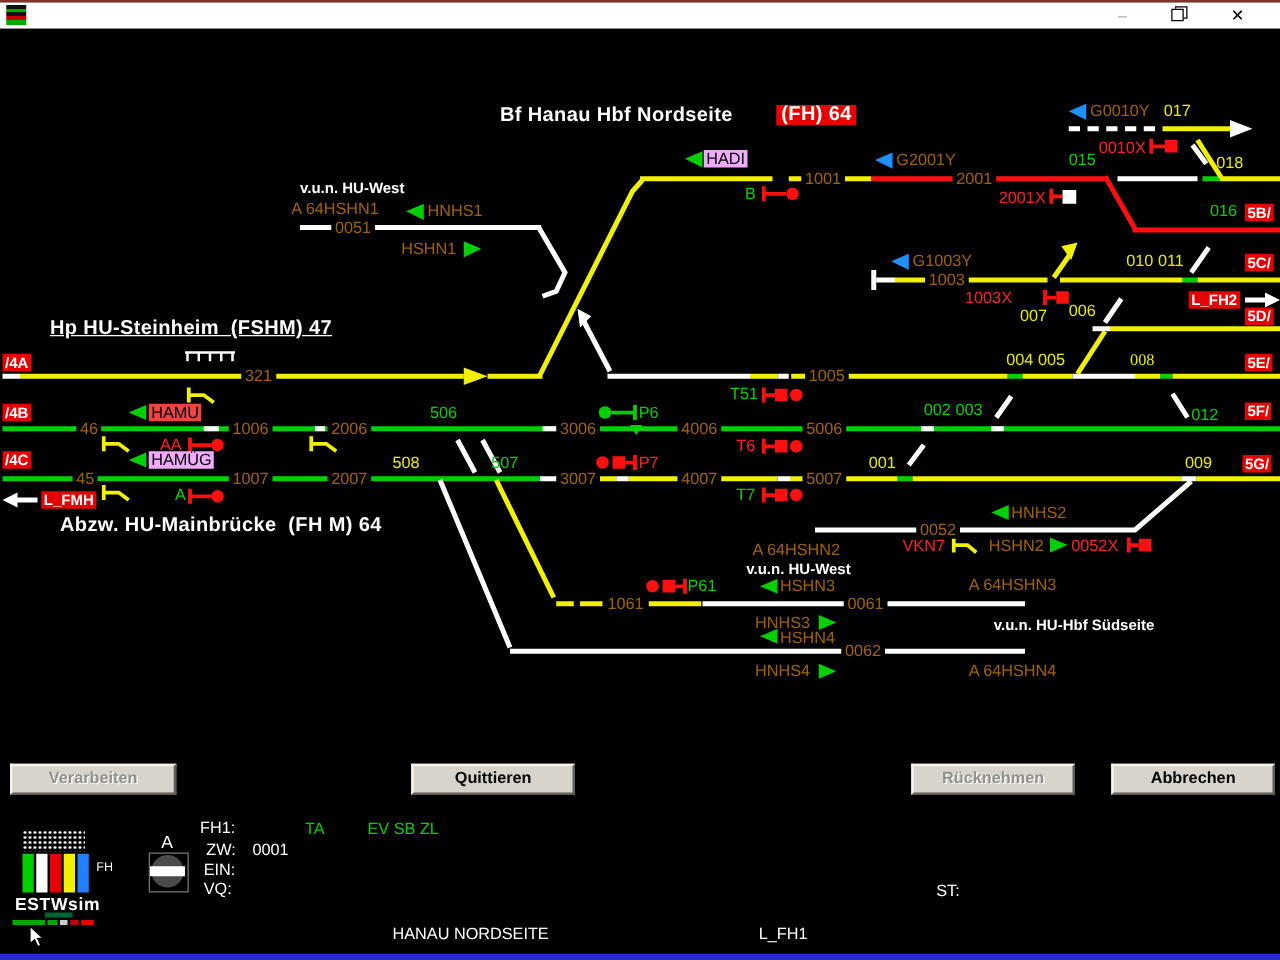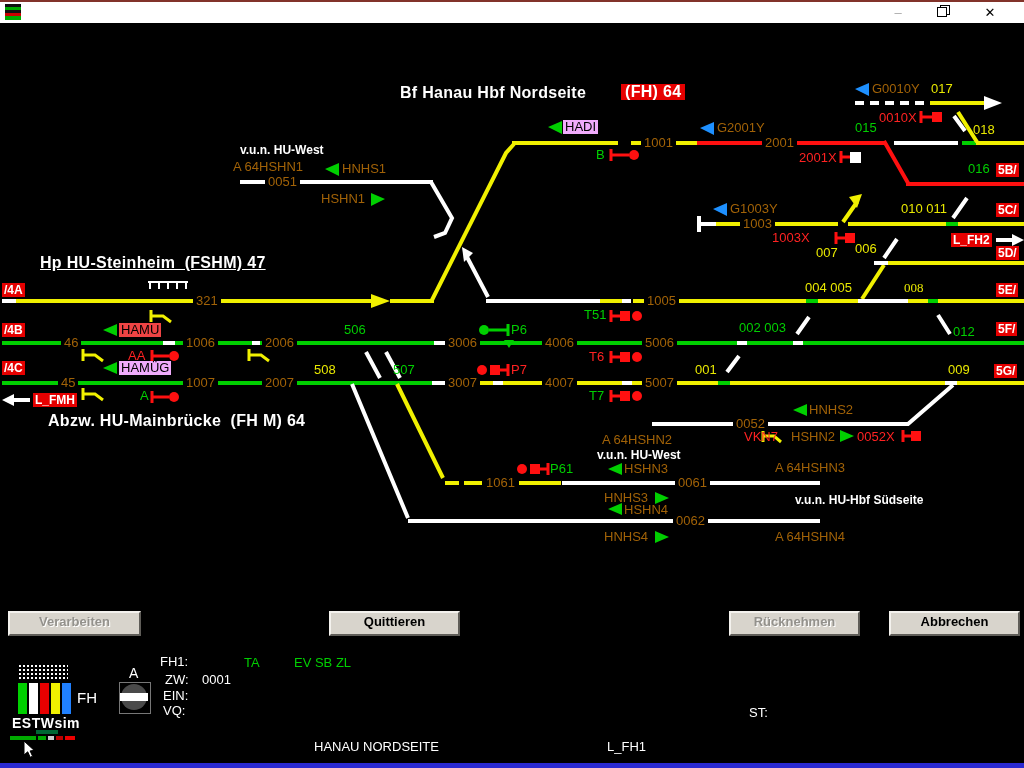--- a/index.html
+++ b/index.html
@@ -268,21 +268,21 @@
         <span class="lbl w ot" style="left: 542px; top: 353px;">4007</span>
         <span class="lbl w ot" style="left: 642px; top: 353px;">5007</span>
         <span class="lbl g" style="left: 589px; top: 366px;">T7</span>
         <span class="lbl y" style="left: 695px; top: 340px;">001</span>
         <span class="lbl y" style="left: 948px; top: 340px;">009</span>
         <span class="lbl badge" style="left: 994px; top: 341px;">5G/</span>
         <span class="lbl g" style="left: 140px; top: 366px;">A</span>
         <span class="lbl badge" style="left: 33px; top: 370px;">L_FMH</span>
         <span class="lbl w" style="left: 809px; top: 380px;">HNHS2</span>
         <span class="lbl w ot" style="left: 733px; top: 394px;">0052</span>
-        <span class="lbl r" style="left: 722px; top: 407px; margin-left: 22px;">VKN7</span>
+        <span class="lbl r" style="left: 722px; top: 407px;">VKN7</span>
         <span class="lbl w" style="left: 791px; top: 407px;">HSHN2</span>
         <span class="lbl r" style="left: 857px; top: 407px;">0052X</span>
         <span class="lbl w" style="left: 602px; top: 410px;">A 64HSHN2</span>
         <span class="lbl wb" style="left: 597px; top: 425px;">v.u.n. HU-West</span>
         <span class="lbl g" style="left: 550px; top: 439px;">P61</span>
         <span class="lbl w ot" style="left: 483px; top: 453px;">1061</span>
         <span class="lbl w" style="left: 624px; top: 439px;">HSHN3</span>
         <span class="lbl w ot" style="left: 675px; top: 453px;">0061</span>
         <span class="lbl w" style="left: 604px; top: 468px;">HNHS3</span>
         <span class="lbl w" style="left: 624px; top: 480px;">HSHN4</span>
@@ -307,21 +307,21 @@
     <div class="bar" style="left:43px;background:#f0f000"></div>
     <div class="bar" style="left:54px;background:#2080ff"></div>
     <div id="logo-text">ESTWsim</div>
     <div class="mini" style="left:2px;width:26px;top:76px;background:#0a0"></div>
     <div class="mini" style="left:30px;width:8px;background:#0a0"></div>
     <div class="mini" style="left:40px;width:6px;background:#ccc"></div>
     <div class="mini" style="left:48px;width:7px;background:#b00"></div>
     <div class="mini" style="left:57px;width:10px;background:#e00"></div>
     <div class="mini" style="left:28px;width:22px;top:70px;background:#063"></div>
   </div>
-  <span class="st" style="left:77px;top:689px;font-size:15px">FH</span>
+  <span class="st" style="left:77px;top:689px;font-size:10px">FH</span>
   <span class="st" style="left:129px;top:665px;font-size:14px">A</span>
   <div id="sel-a-box">
     <div id="sel-a-circle"></div>
     <div id="sel-a-band"></div>
   </div>
   <span class="st" style="left:160px;top:654px">FH1:</span>
   <span class="st green" style="left:244px;top:655px">TA</span>
   <span class="st green" style="left:294px;top:655px">EV SB ZL</span>
   <span class="st" style="left:165px;top:672px">ZW:</span>
   <span class="st" style="left:202px;top:672px">0001</span>

